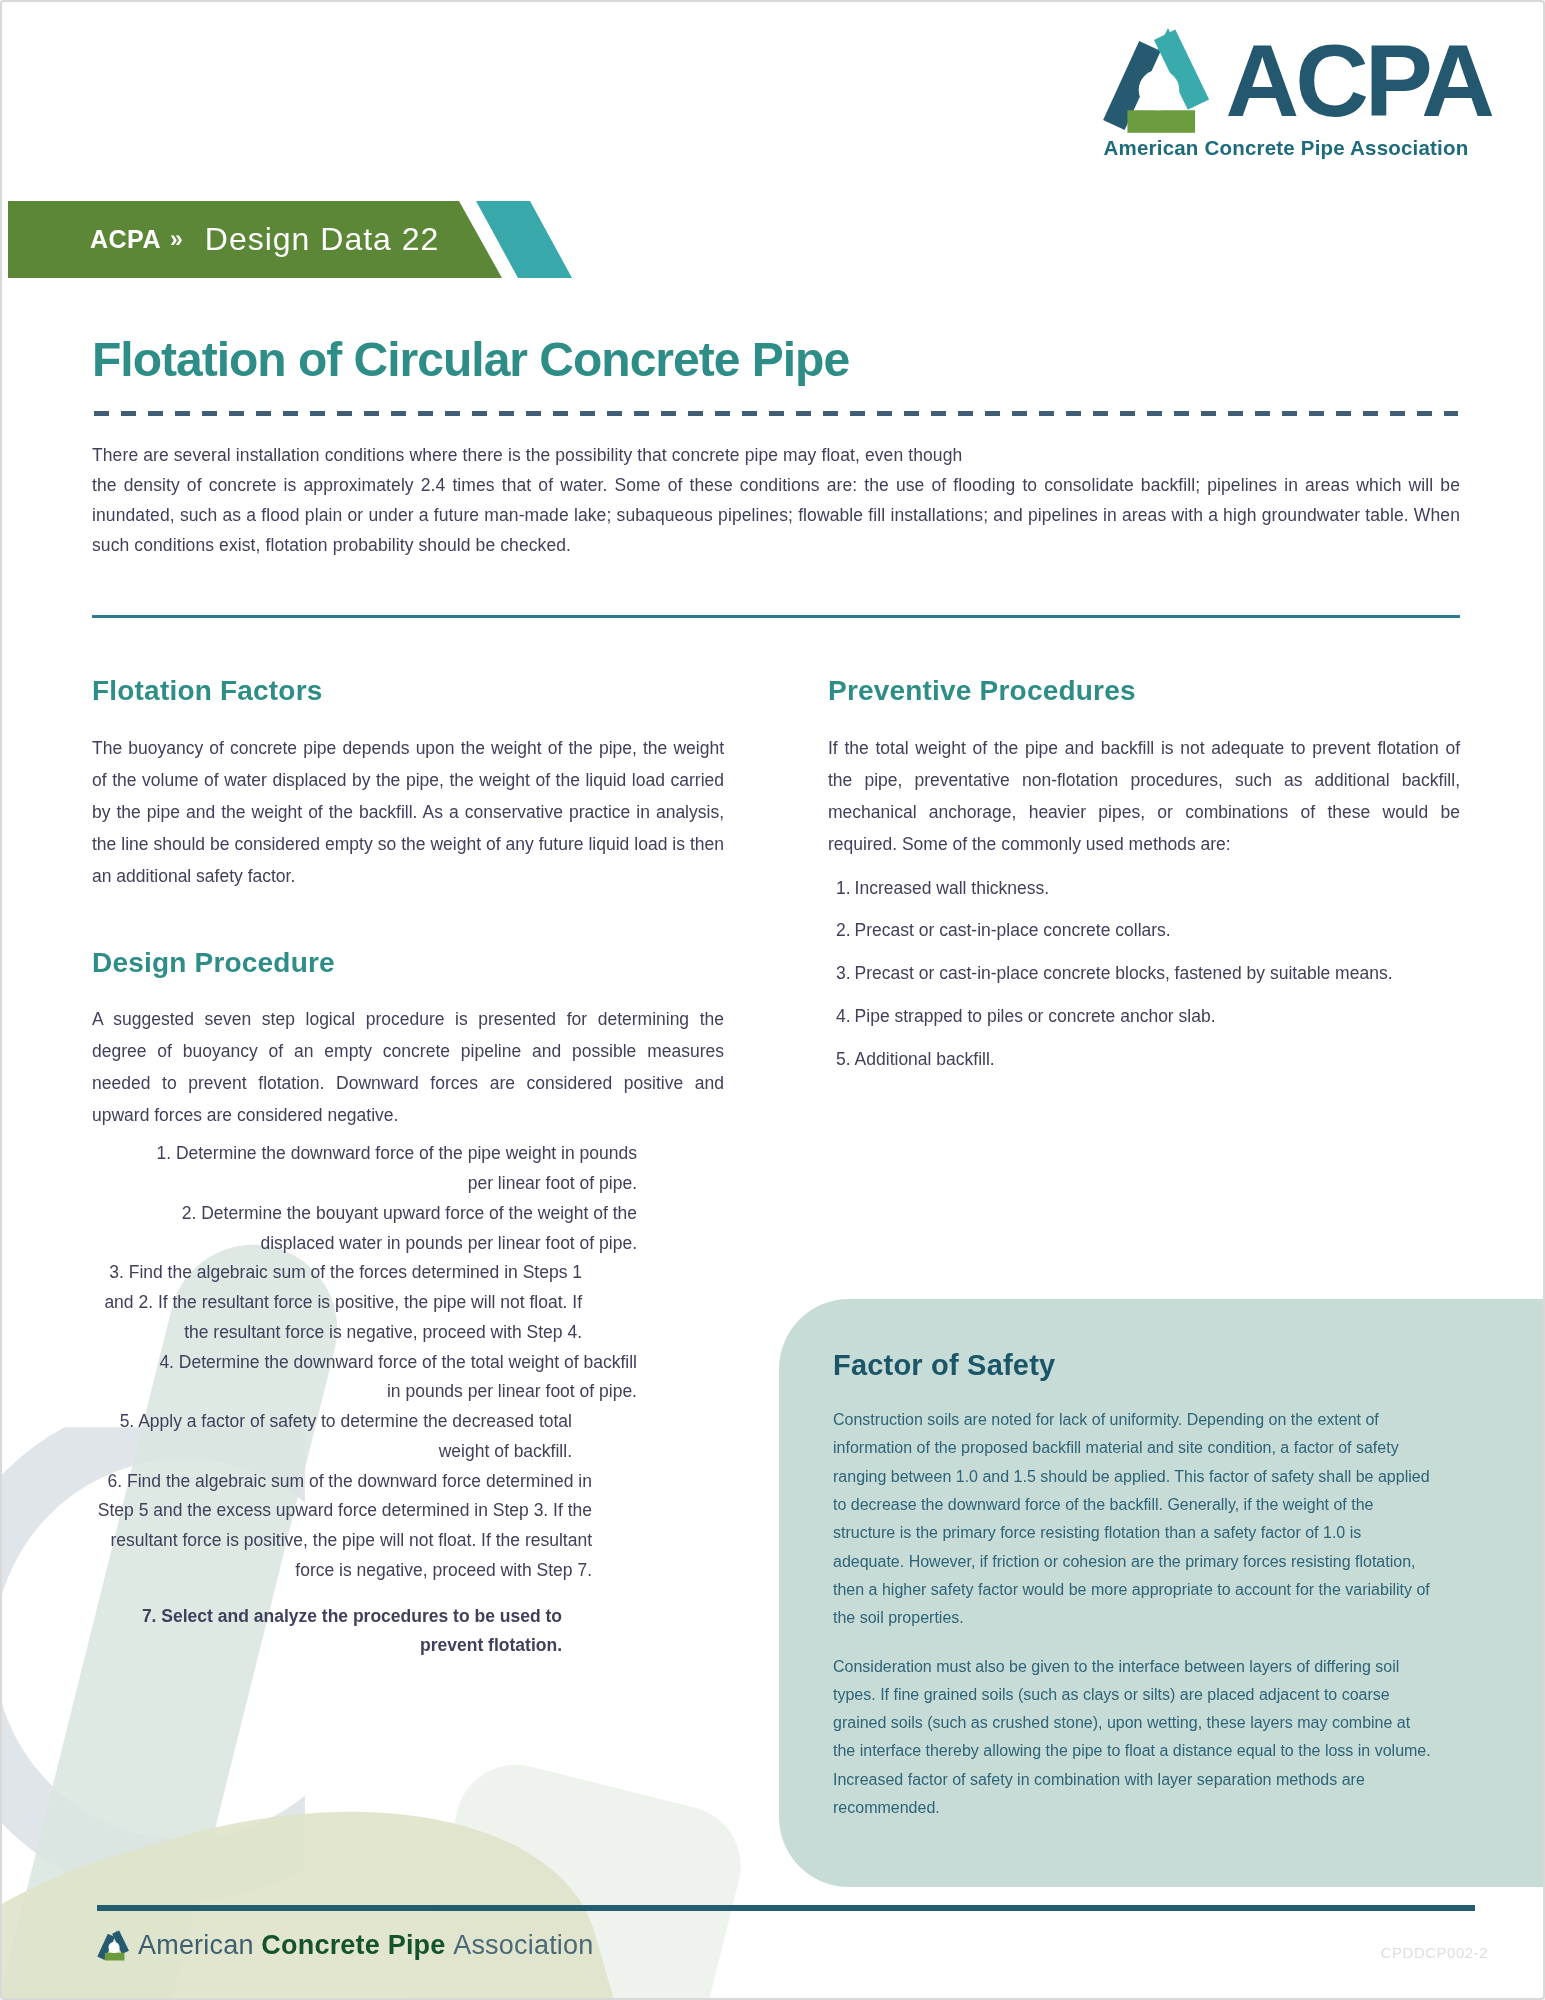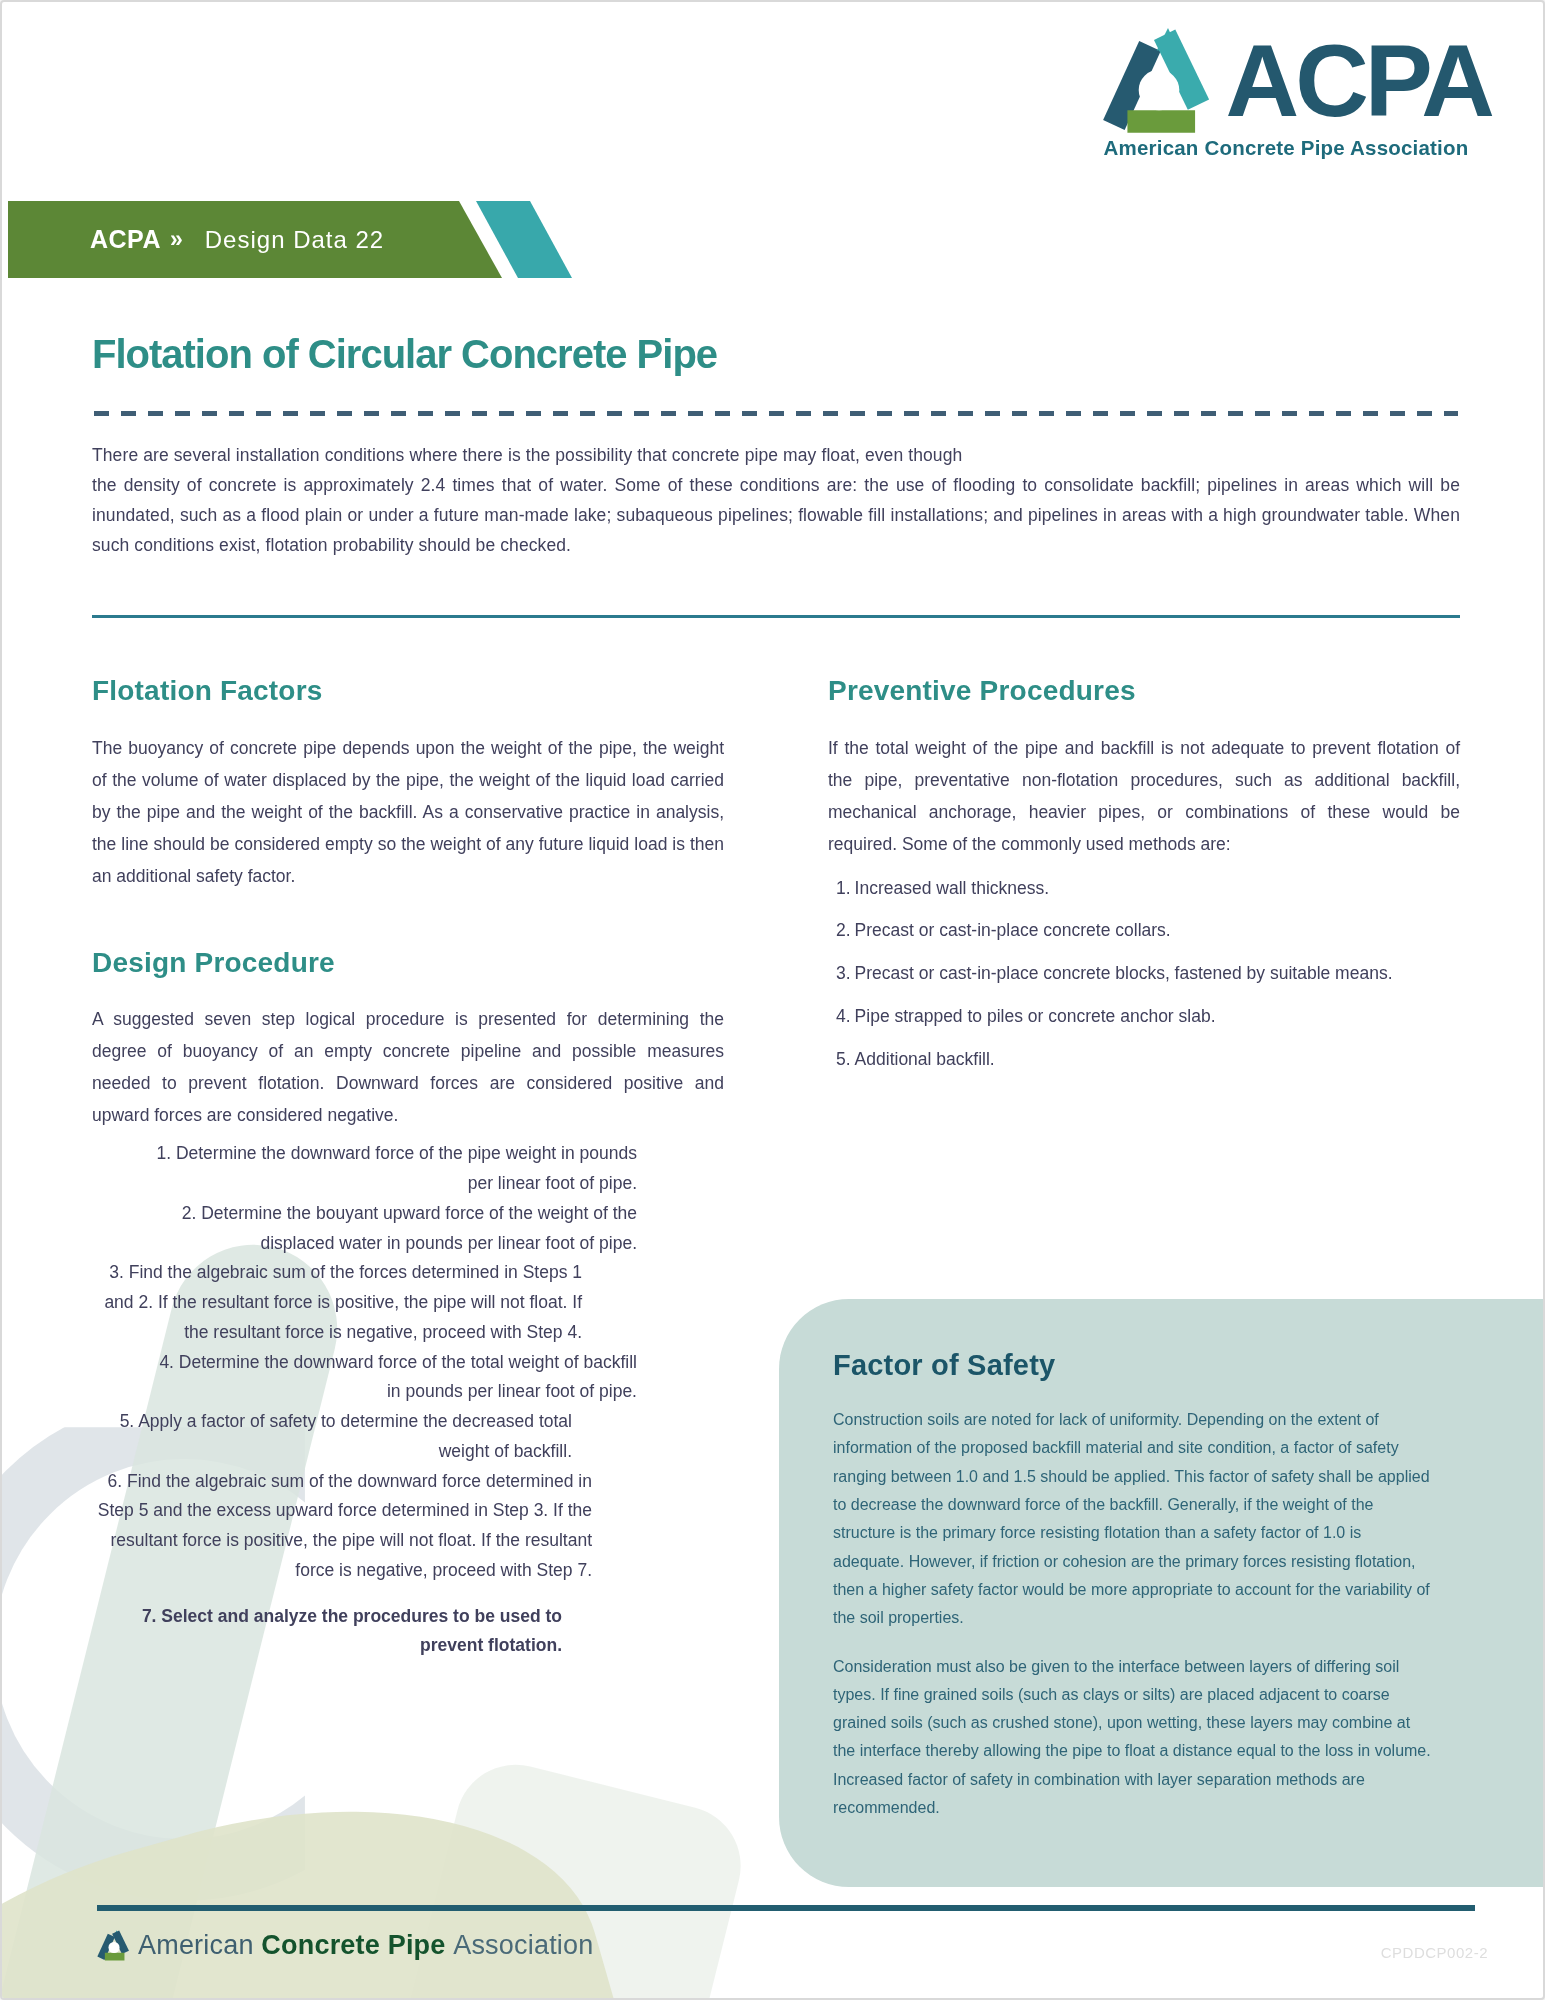--- a/index.html
+++ b/index.html
@@ -24,23 +24,23 @@
   .logo-acronym{font-size:102px;font-weight:800;color:#24586e;letter-spacing:-4px;line-height:1;}
   .logo-tagline{font-size:20.5px;font-weight:700;color:#1e6b7c;letter-spacing:.2px;margin-top:2px;padding-left:4px;}
   
   .banner-green{position:absolute;left:6px;top:199px;width:494px;height:77px;background:#5c8736;
     clip-path:polygon(0 0,451px 0,494px 100%,0 100%);display:flex;align-items:center;
     padding-left:82px;box-sizing:border-box;z-index:1;}
   .banner-teal{position:absolute;left:462px;top:199px;width:110px;height:77px;background:#38a8ab;
     clip-path:polygon(12px 0,66px 0,108px 100%,54px 100%);z-index:1;}
   .banner-brand{font-size:25px;font-weight:800;color:#fff;letter-spacing:.5px;}
   .banner-sep{font-size:23px;font-weight:800;color:#fff;margin-left:9px;}
-  .banner-label{font-size:24px;font-weight:400;color:#fff;letter-spacing:1px;margin-left:22px;}
+  .banner-label{font-size:32px;font-weight:400;color:#fff;letter-spacing:1px;margin-left:22px;}
   
-  .doc-title{position:absolute;left:90px;top:330px;font-size:40px;font-weight:700;color:#2e8e87;
+  .doc-title{position:absolute;left:90px;top:330px;font-size:48px;font-weight:700;color:#2e8e87;
     letter-spacing:-1px;z-index:1;margin:0;}
   .title-dashes{position:absolute;left:92px;top:409px;width:1364px;height:5px;z-index:1;
     background:repeating-linear-gradient(90deg,#3f5e75 0 15px,transparent 15px 27px);}
   
   .intro{position:absolute;left:90px;top:438px;width:1368px;z-index:1;margin:0;
     font-size:17.5px;line-height:1.72;color:#40405c;text-align:justify;letter-spacing:.1px;}
   .rule-top{position:absolute;left:90px;top:613px;width:1368px;height:3px;background:#2b7a8e;z-index:1;}
   
   .col{position:absolute;top:672px;width:632px;z-index:1;}
   .col-left{left:90px;}

